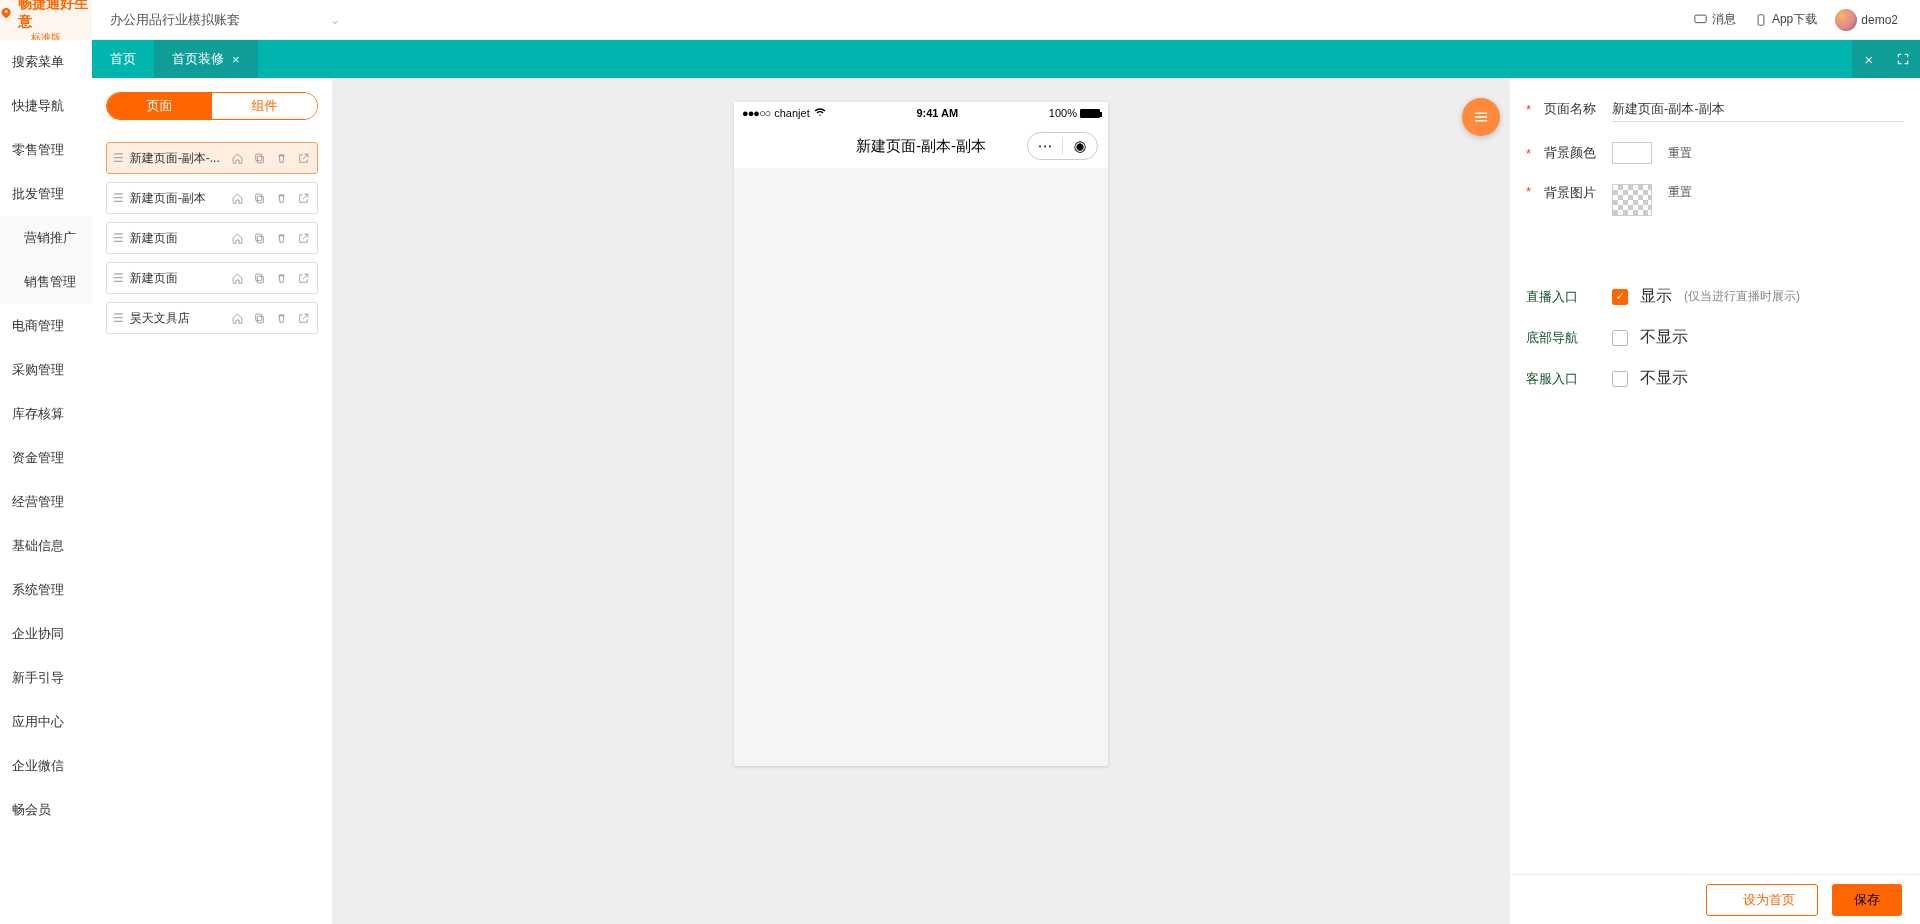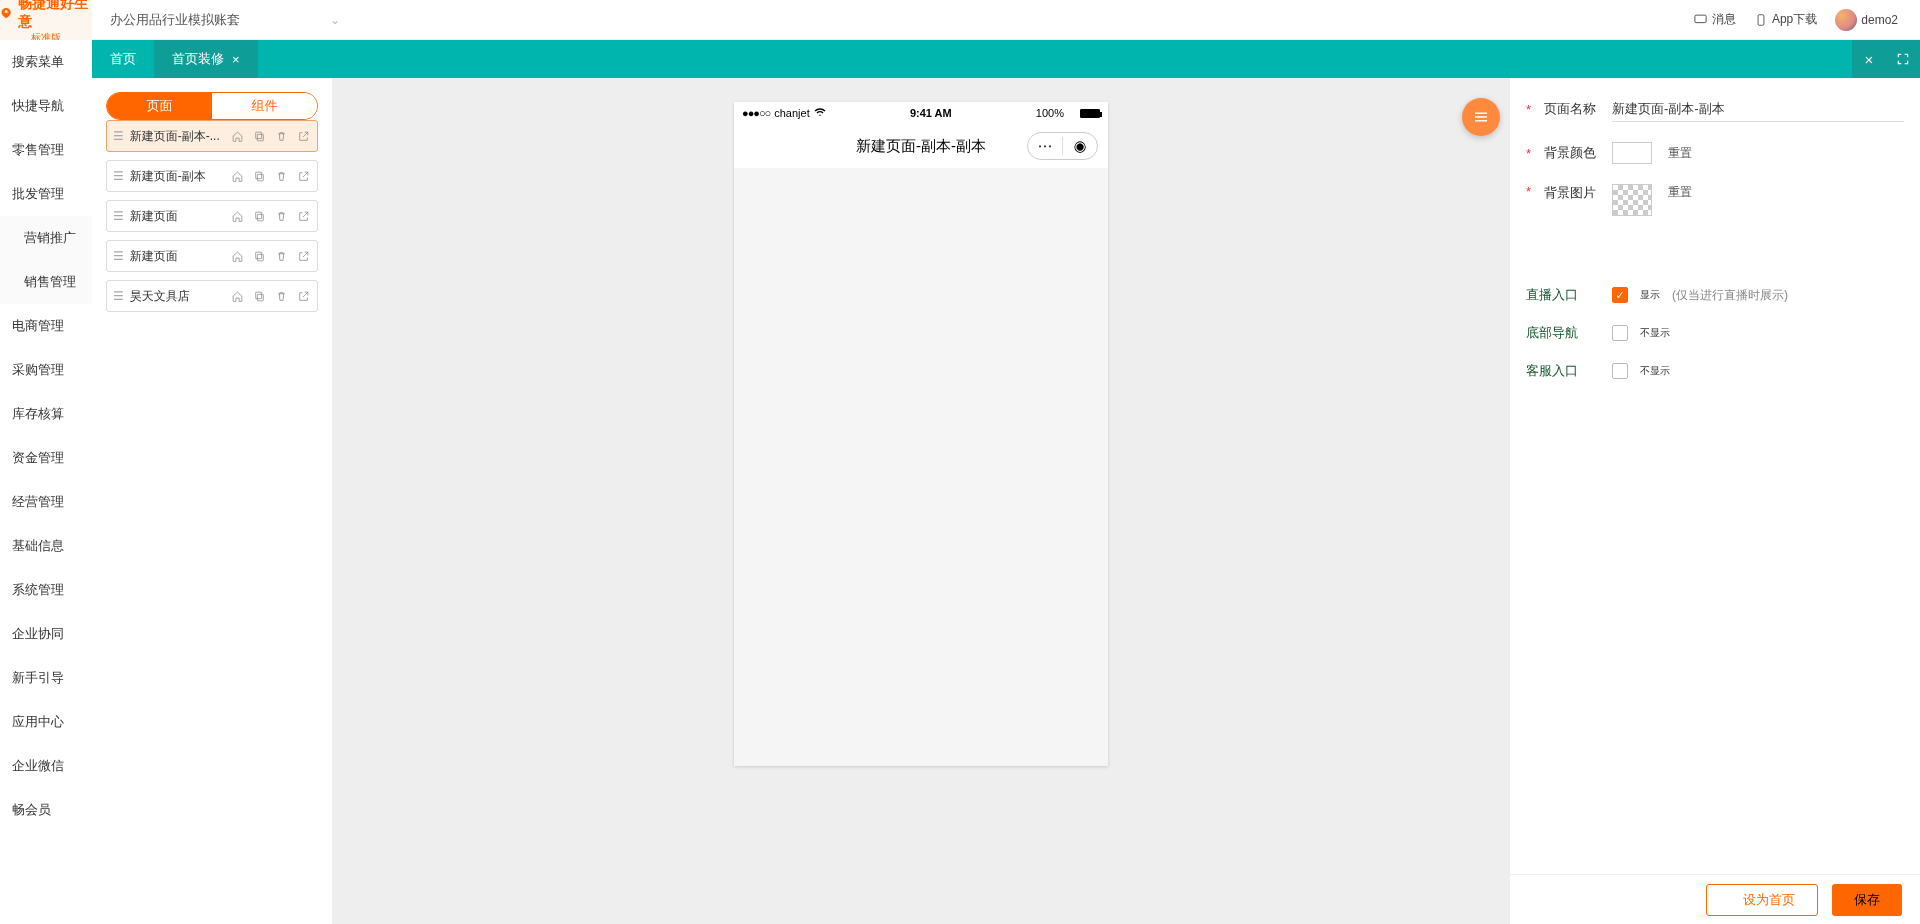--- a/index.html
+++ b/index.html
@@ -30,42 +30,42 @@
 .tab { padding:0 18px; display:flex; align-items:center; gap:8px; font-size:13px; cursor:pointer; }
 .tab.active { background:#0e9e97;text-align:center; }
 .tab .close { font-size:13px; }
 .tab-bar .spacer { flex:1; }
 .tab-bar .icon-btn { width:34px; display:flex; align-items:center; justify-content:center; cursor:pointer; background:#0e9e97; color:#fff; font-size:15px; }
 
 
 .editor { flex:1; display:flex; background:#eee; min-height:0; }
 
 
-.page-panel { width:240px; background:#fff; display:flex; flex-direction:column; padding:14px; gap:0; }
+.page-panel { width:240px; background:#fff; display:flex; flex-direction:column; padding:14px; gap:22px; }
 .seg-group { display:flex; border:1px solid #f60; border-radius:14px; overflow:hidden; height:28px; }
 .seg { flex:1; display:flex; align-items:center; justify-content:center; font-size:13px; cursor:pointer; color:#f60; background:#fff; }
 .seg.active { background:#f60; color:#fff; }
 .page-list { display:flex; flex-direction:column; gap:8px; }
 .page-row { height:32px; border:1px solid #ddd; border-radius:3px; display:flex; align-items:center; padding:0 6px; gap:6px; background:#fff; cursor:pointer; }
 .page-row.active { border-color:#f5a163; background:#fdeee0; }
 .page-row .drag { color:#aaa; font-size:12px; }
 .page-row .name { flex:1; font-size:12px; color:#333; white-space:nowrap; overflow:hidden; text-overflow:ellipsis; }
 .page-row .ico { width:16px; height:16px; display:flex; align-items:center; justify-content:center; color:#888; cursor:pointer; }
 .page-row .ico svg { width:13px; height:13px; stroke:#888; fill:none; stroke-width:1.4; }
 .new-page-btn { margin-top:auto; height:38px; background:#f60; color:#fff; border-radius:3px; display:flex; align-items:center; justify-content:center; font-size:13px; cursor:pointer; }
 
 
 .canvas-area { flex:1; position:relative; }
 .phone { position:absolute; left:50%; top:24px; transform:translateX(-50%); width:374px; height:664px; background:#f5f5f5; box-shadow:0 1px 3px rgba(0,0,0,.15); }
 .phone-status { height:22px; background:#fff; display:flex; align-items:center; padding:0 8px; font-size:11px; color:#000; }
 .phone-status .left { display:flex; align-items:center; gap:4px; }
 .phone-status .dots { letter-spacing:-1px; }
 .phone-status .wifi svg { width:12px; height:12px; fill:#000; }
 .phone-status .center { flex:1; text-align:center; font-weight:600; }
-.phone-status .right { display:flex; align-items:center; gap:16px; }
+.phone-status .right { display:flex; align-items:center; gap:3px; }
 .phone-status .batt { width:20px; height:9px; border:1px solid #000; border-radius:1px; position:relative; background:#000; }
 .phone-status .batt:after { content:""; position:absolute; right:-3px; top:2px; width:2px; height:5px; background:#000; }
 .phone-nav { height:44px; background:#fff; display:flex; align-items:center; justify-content:center; position:relative; }
 .phone-nav .title { font-size:15px; color:#000; }
 .phone-nav .pill { position:absolute; right:10px; display:flex; align-items:center; height:28px; border:1px solid #ccc; border-radius:14px; overflow:hidden; }
 .phone-nav .pill .p-btn { width:34px; display:flex; align-items:center; justify-content:center; color:#000; font-size:15px; }
 .phone-nav .pill .sep { width:1px; height:18px; background:#ddd; }
 .phone-body { height:calc(100% - 66px); background:#f5f5f5; }
 
 
@@ -82,21 +82,21 @@
 .form-row .req { color:#f33; width:6px; }
 .form-row .label { width:56px; font-size:13px; color:#333; }
 .form-row .input { flex:1; height:26px; border:none; border-bottom:1px solid #ddd; font-size:13px; color:#333; background:transparent; outline:none; }
 .form-row .swatch { width:40px; height:22px; border:1px solid #ccc; background:#fff; }
 .form-row .swatch.checker { background-image:repeating-conic-gradient(#ccc 0 25%,#fff 0 50%); background-size:10px 10px; width:40px; height:32px; }
 .form-row .reset { font-size:12px; color:#555; cursor:pointer; margin-left:4px; }
 .chk-row { display:flex; align-items:center; gap:12px; }
 .chk-row .label { width:74px; font-size:13px; color:#14532d; }
 .chk { width:16px; height:16px; border:1px solid #bbb; border-radius:2px; display:inline-flex; align-items:center; justify-content:center; background:#fff; }
 .chk.checked { background:#f60; border-color:#f60; color:#fff; font-size:11px; }
-.chk-row .txt { font-size:10px; color:#333; }
+.chk-row .txt { font-size:16px; color:#333; }
 .chk-row .hint { font-size:12px; color:#888; }
 .gap-block { height:30px; }
 
 
 .set-footer { margin-top:auto; height:50px; border-top:1px solid #eee; display:flex; align-items:center; justify-content:flex-end; gap:14px; padding:0 18px; }
 .btn { height:32px; padding:0 22px; border-radius:3px; font-size:13px; display:flex; align-items:center; cursor:pointer; }
 .btn-outline { border:1px solid #f60; color:#f60; background:#fff;padding-left:36px; }
 .btn-primary { background:#f60; color:#000000; }
 </style>
 </head>

